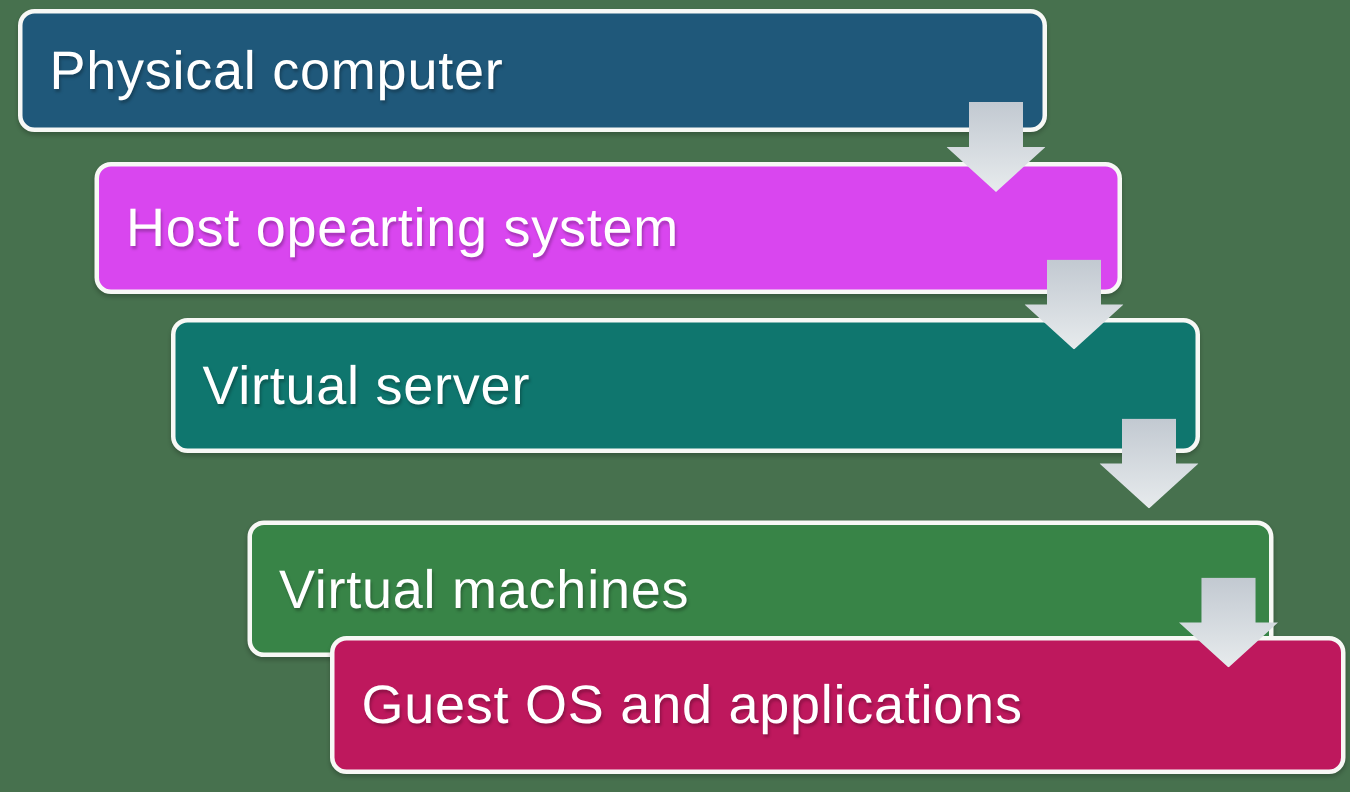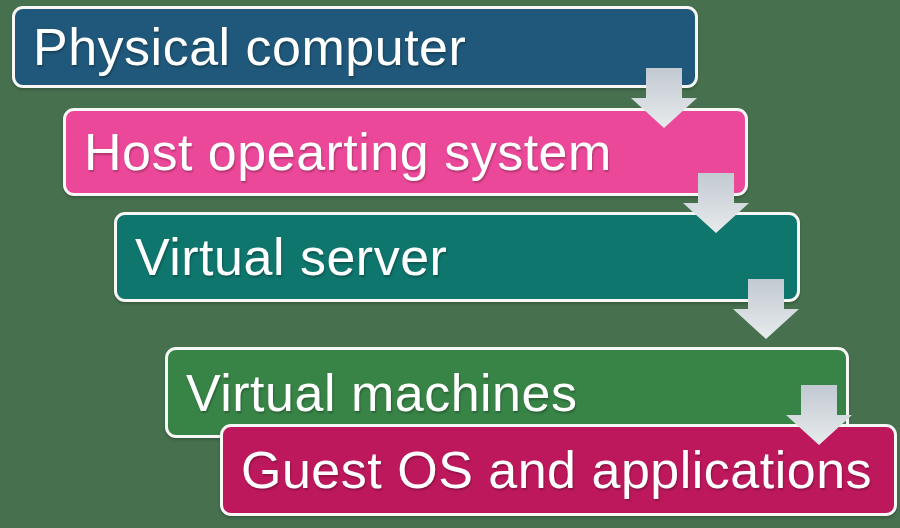--- a/index.html
+++ b/index.html
@@ -18,21 +18,21 @@
     box-sizing: border-box;
     border: 3px solid #f7f8f5;
     border-radius: 11px;
     display: flex;
     align-items: center;
     padding-left: 18px;
     box-shadow: 0 2px 3px rgba(0,0,0,0.22);
   }
   .step-label {
     color: #ffffff;
-    font-size: 52px;
+    font-size: 36px;
     font-weight: 400;
     letter-spacing: 0.5px;
     text-shadow: 1px 2px 2px rgba(0,0,0,0.25);
     white-space: nowrap;
   }
   .box1 { left: 12px;  top: 6px;   width: 686px; height: 82px; }
   .box2 { left: 63px;  top: 108px; width: 685px; height: 88px; }
   .box3 { left: 114px; top: 212px; width: 686px; height: 90px; }
   .box4 { left: 165px; top: 317px; width: 684px; height: 91px; }
   .box5 { left: 220px; top: 424px; width: 677px; height: 92px; }
@@ -52,21 +52,21 @@
 <body>
 
 <div id="stage" style="background-color: rgb(71, 113, 78);">
 
   <div class="step-box box1" style="background-color: rgb(31, 88, 122);">
     <span class="step-label">Physical computer</span>
   </div>
 
   <div class="down-arrow arrow1" style="background: linear-gradient(rgb(194, 201, 209), rgb(231, 235, 237));"></div>
 
-  <div class="step-box box2" style="background-color: #ec4899;">
+  <div class="step-box box2" style="background-color: #d946ef;">
     <span class="step-label">Host opearting system</span>
   </div>
 
   <div class="down-arrow arrow2" style="background: linear-gradient(rgb(194, 201, 209), rgb(231, 235, 237));"></div>
 
   <div class="step-box box3" style="background-color: #0f766e;">
     <span class="step-label">Virtual server</span>
   </div>
 
   <div class="down-arrow arrow3" style="background: linear-gradient(rgb(194, 201, 209), rgb(231, 235, 237));"></div>

